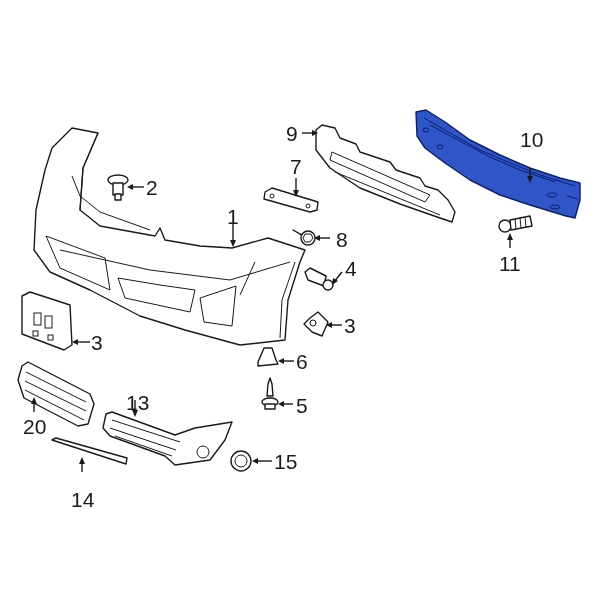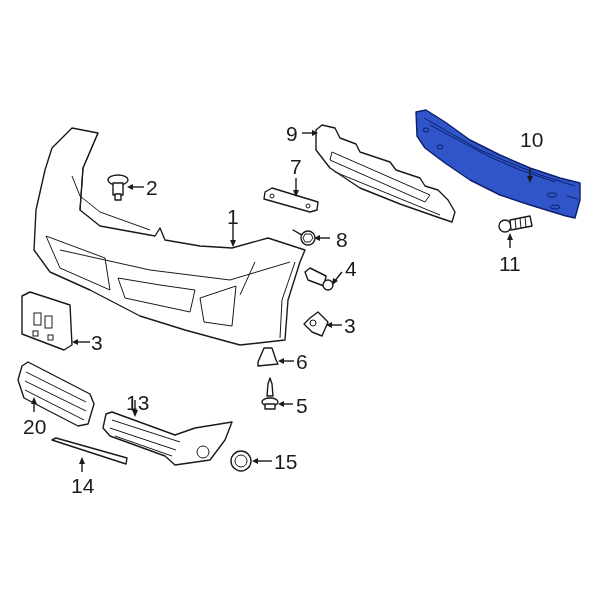--- a/index.html
+++ b/index.html
@@ -162,16 +162,16 @@
 <span class="callout" style="left:345px;top:258px">4</span>
 <span class="callout" style="left:296px;top:395px">5</span>
 <span class="callout" style="left:296px;top:351px">6</span>
 <span class="callout" style="left:290px;top:156px">7</span>
 <span class="callout" style="left:336px;top:229px">8</span>
 <span class="callout" style="left:286px;top:123px">9</span>
 <span class="callout" style="left:520px;top:129px">10</span>
 <span class="callout" style="left:499px;top:253px">11</span>
 <span class="callout" style="left:91px;top:332px">3</span>
 <span class="callout" style="left:126px;top:392px">13</span>
-<span class="callout" style="left:71px;top:475px">14</span>
+<span class="callout" style="left:71px;top:489px">14</span>
 <span class="callout" style="left:274px;top:451px">15</span>
 <span class="callout" style="left:23px;top:416px">20</span>
 </div>
 
 </body></html>

